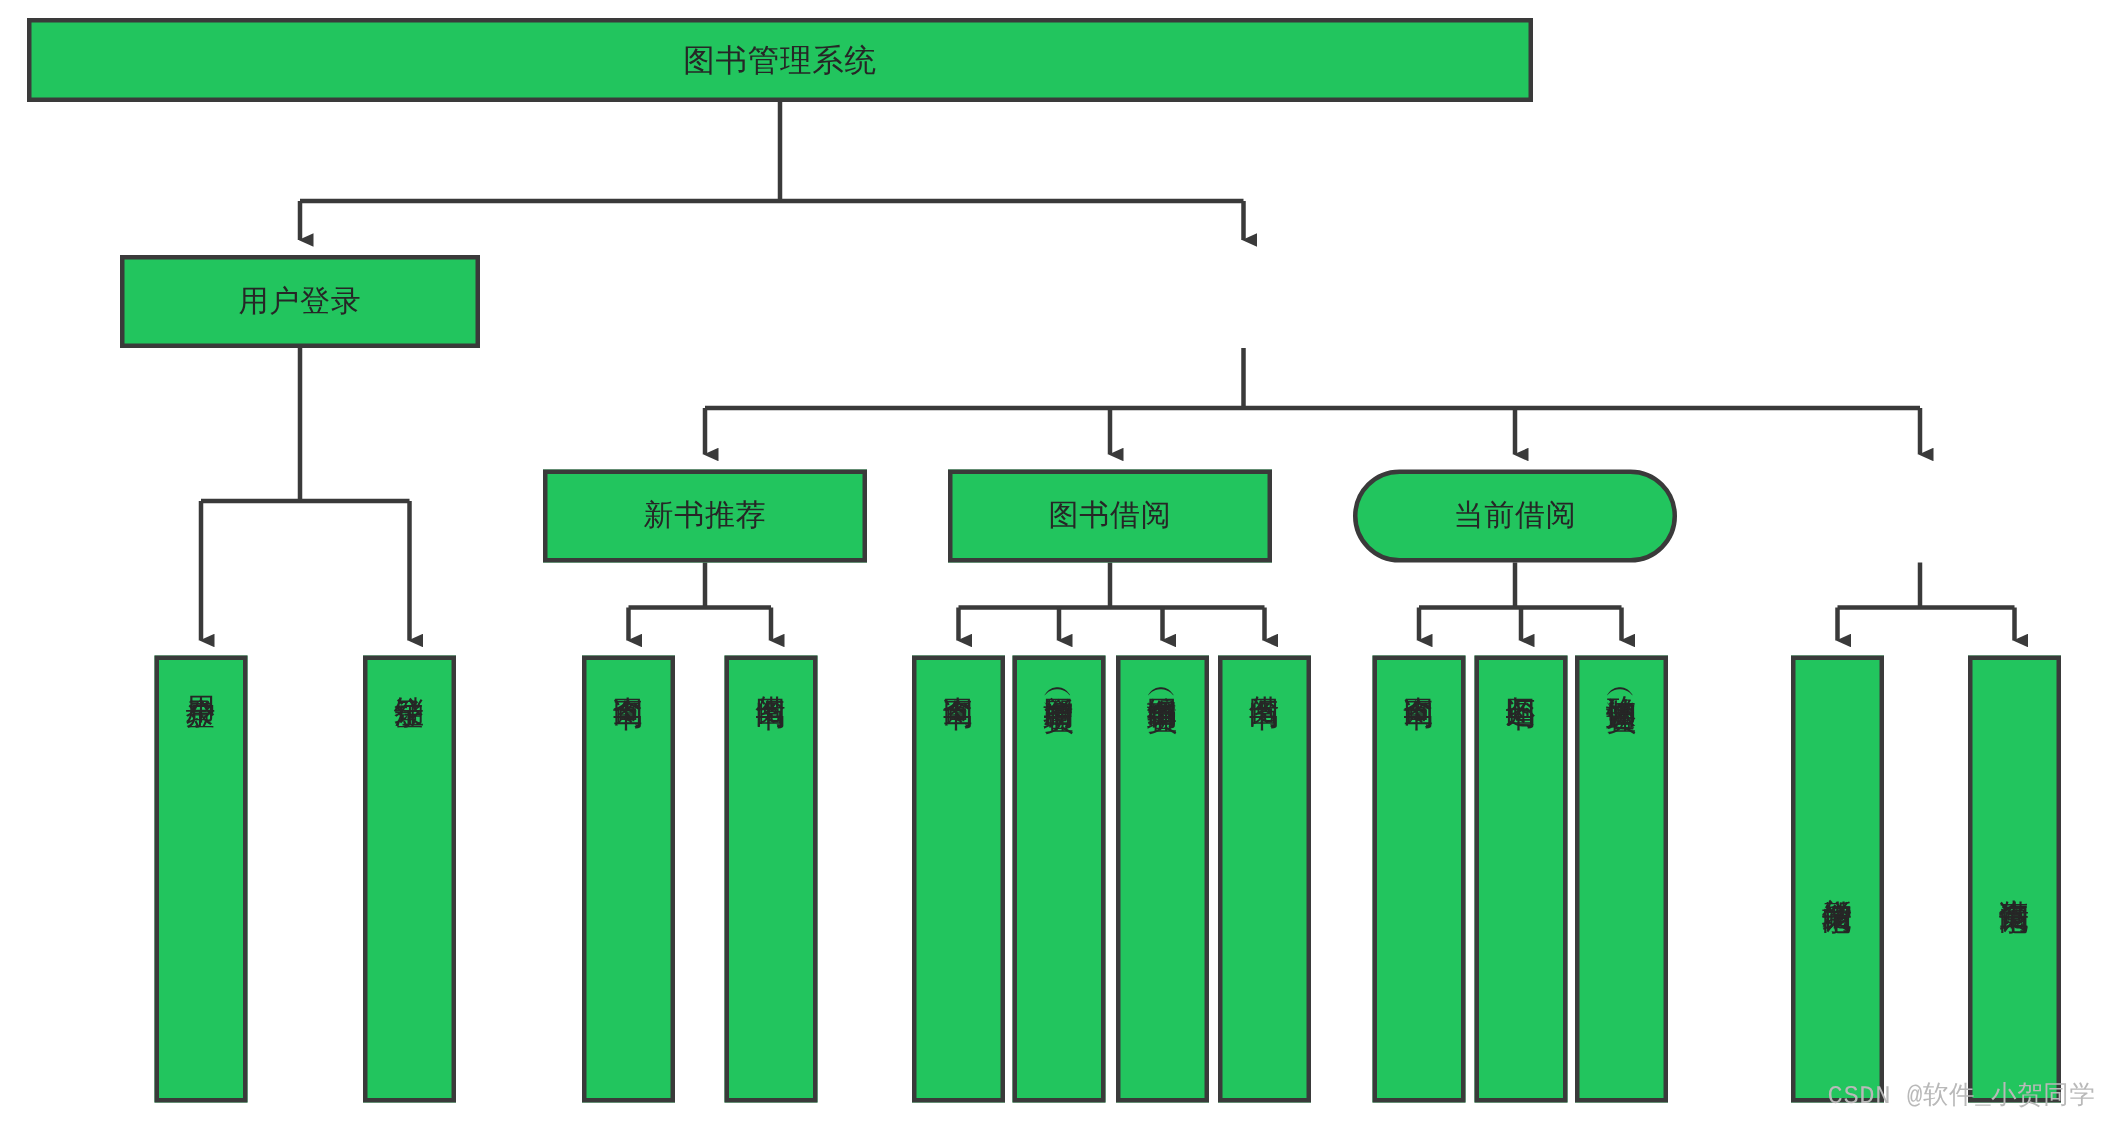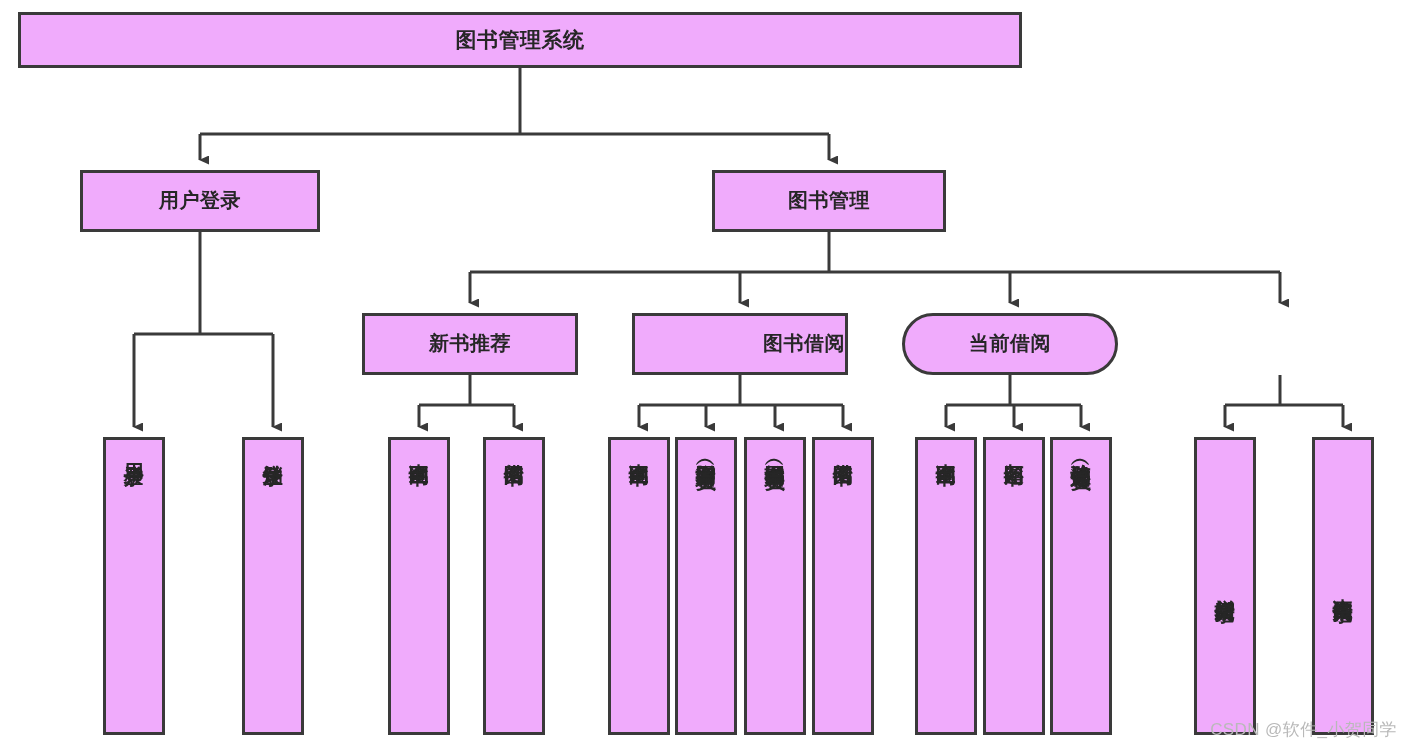--- a/index.html
+++ b/index.html
@@ -18,25 +18,24 @@
     position: absolute;
     left: 0;
     top: 0;
     width: 1405px;
     height: 747px;
   }
   .node-box {
     position: absolute;
     box-sizing: border-box;
     border: 3px solid #3a3a3a;
-    background: #f0abfc;
+    background: #22c55e;
     display: flex;
     align-items: center;
     justify-content: center;
-    font-weight: bold;
   }
   .node-label {
     color: #262626;
     text-align: center;
     line-height: 1.08;
     white-space: nowrap;
     letter-spacing: 0.5px;
   }
   .node-root .node-label { font-size: 21px; }
   .node-l1 .node-label  { font-size: 20px; }
@@ -61,21 +60,21 @@
     width: 1405px;
     height: 747px;
     pointer-events: none;
   }
   #watermark {
     position: absolute;
     right: 8px;
     bottom: 6px;
     font-size: 17px;
     color: #b9b9b9;
-    font-family: Liberation Sans, sans-serif;
+    font-family: Liberation Mono, monospace;
     letter-spacing: 0.4px;
     white-space: nowrap;
   }
 </style>
 </head>
 <body>
 
 <div id="diagram-root">
 
   <svg id="connectors" viewBox="0 0 1405 747" xmlns="http://www.w3.org/2000/svg">
@@ -128,28 +127,25 @@
     </g>
   </svg>
 
   <div class="node-box node-root" style="left:18px; top:12px; width:1004px; height:56px;">
     <span class="node-label">图书管理系统</span>
   </div>
 
   <div class="node-box node-l1" style="left:80px; top:170px; width:240px; height:62px;">
     <span class="node-label">用户登录</span>
   </div>
-  <div class="node-box node-l1" style="left:712px; top:170px; width:234px; height:62px;">
-    <span class="node-label">图书管理</span>
-  </div>
 
   <div class="node-box node-l2" style="left:362px; top:313px; width:216px; height:62px;">
     <span class="node-label">新书推荐</span>
   </div>
-  <div class="node-box node-l2" style="left:632px; top:313px; width:216px; height:62px;justify-content:flex-end;">
+  <div class="node-box node-l2" style="left:632px; top:313px; width:216px; height:62px;">
     <span class="node-label">图书借阅</span>
   </div>
   <div class="node-box node-l2" style="left:902px; top:313px; width:216px; height:62px;border-radius:31px;">
     <span class="node-label">当前借阅</span>
   </div>
 
   <div class="node-box node-leaf" style="left:103px; top:437px; width:62px; height:298px;">
     <span class="node-label">用户登录</span>
   </div>
   <div class="node-box node-leaf" style="left:242px; top:437px; width:62px; height:298px;">

